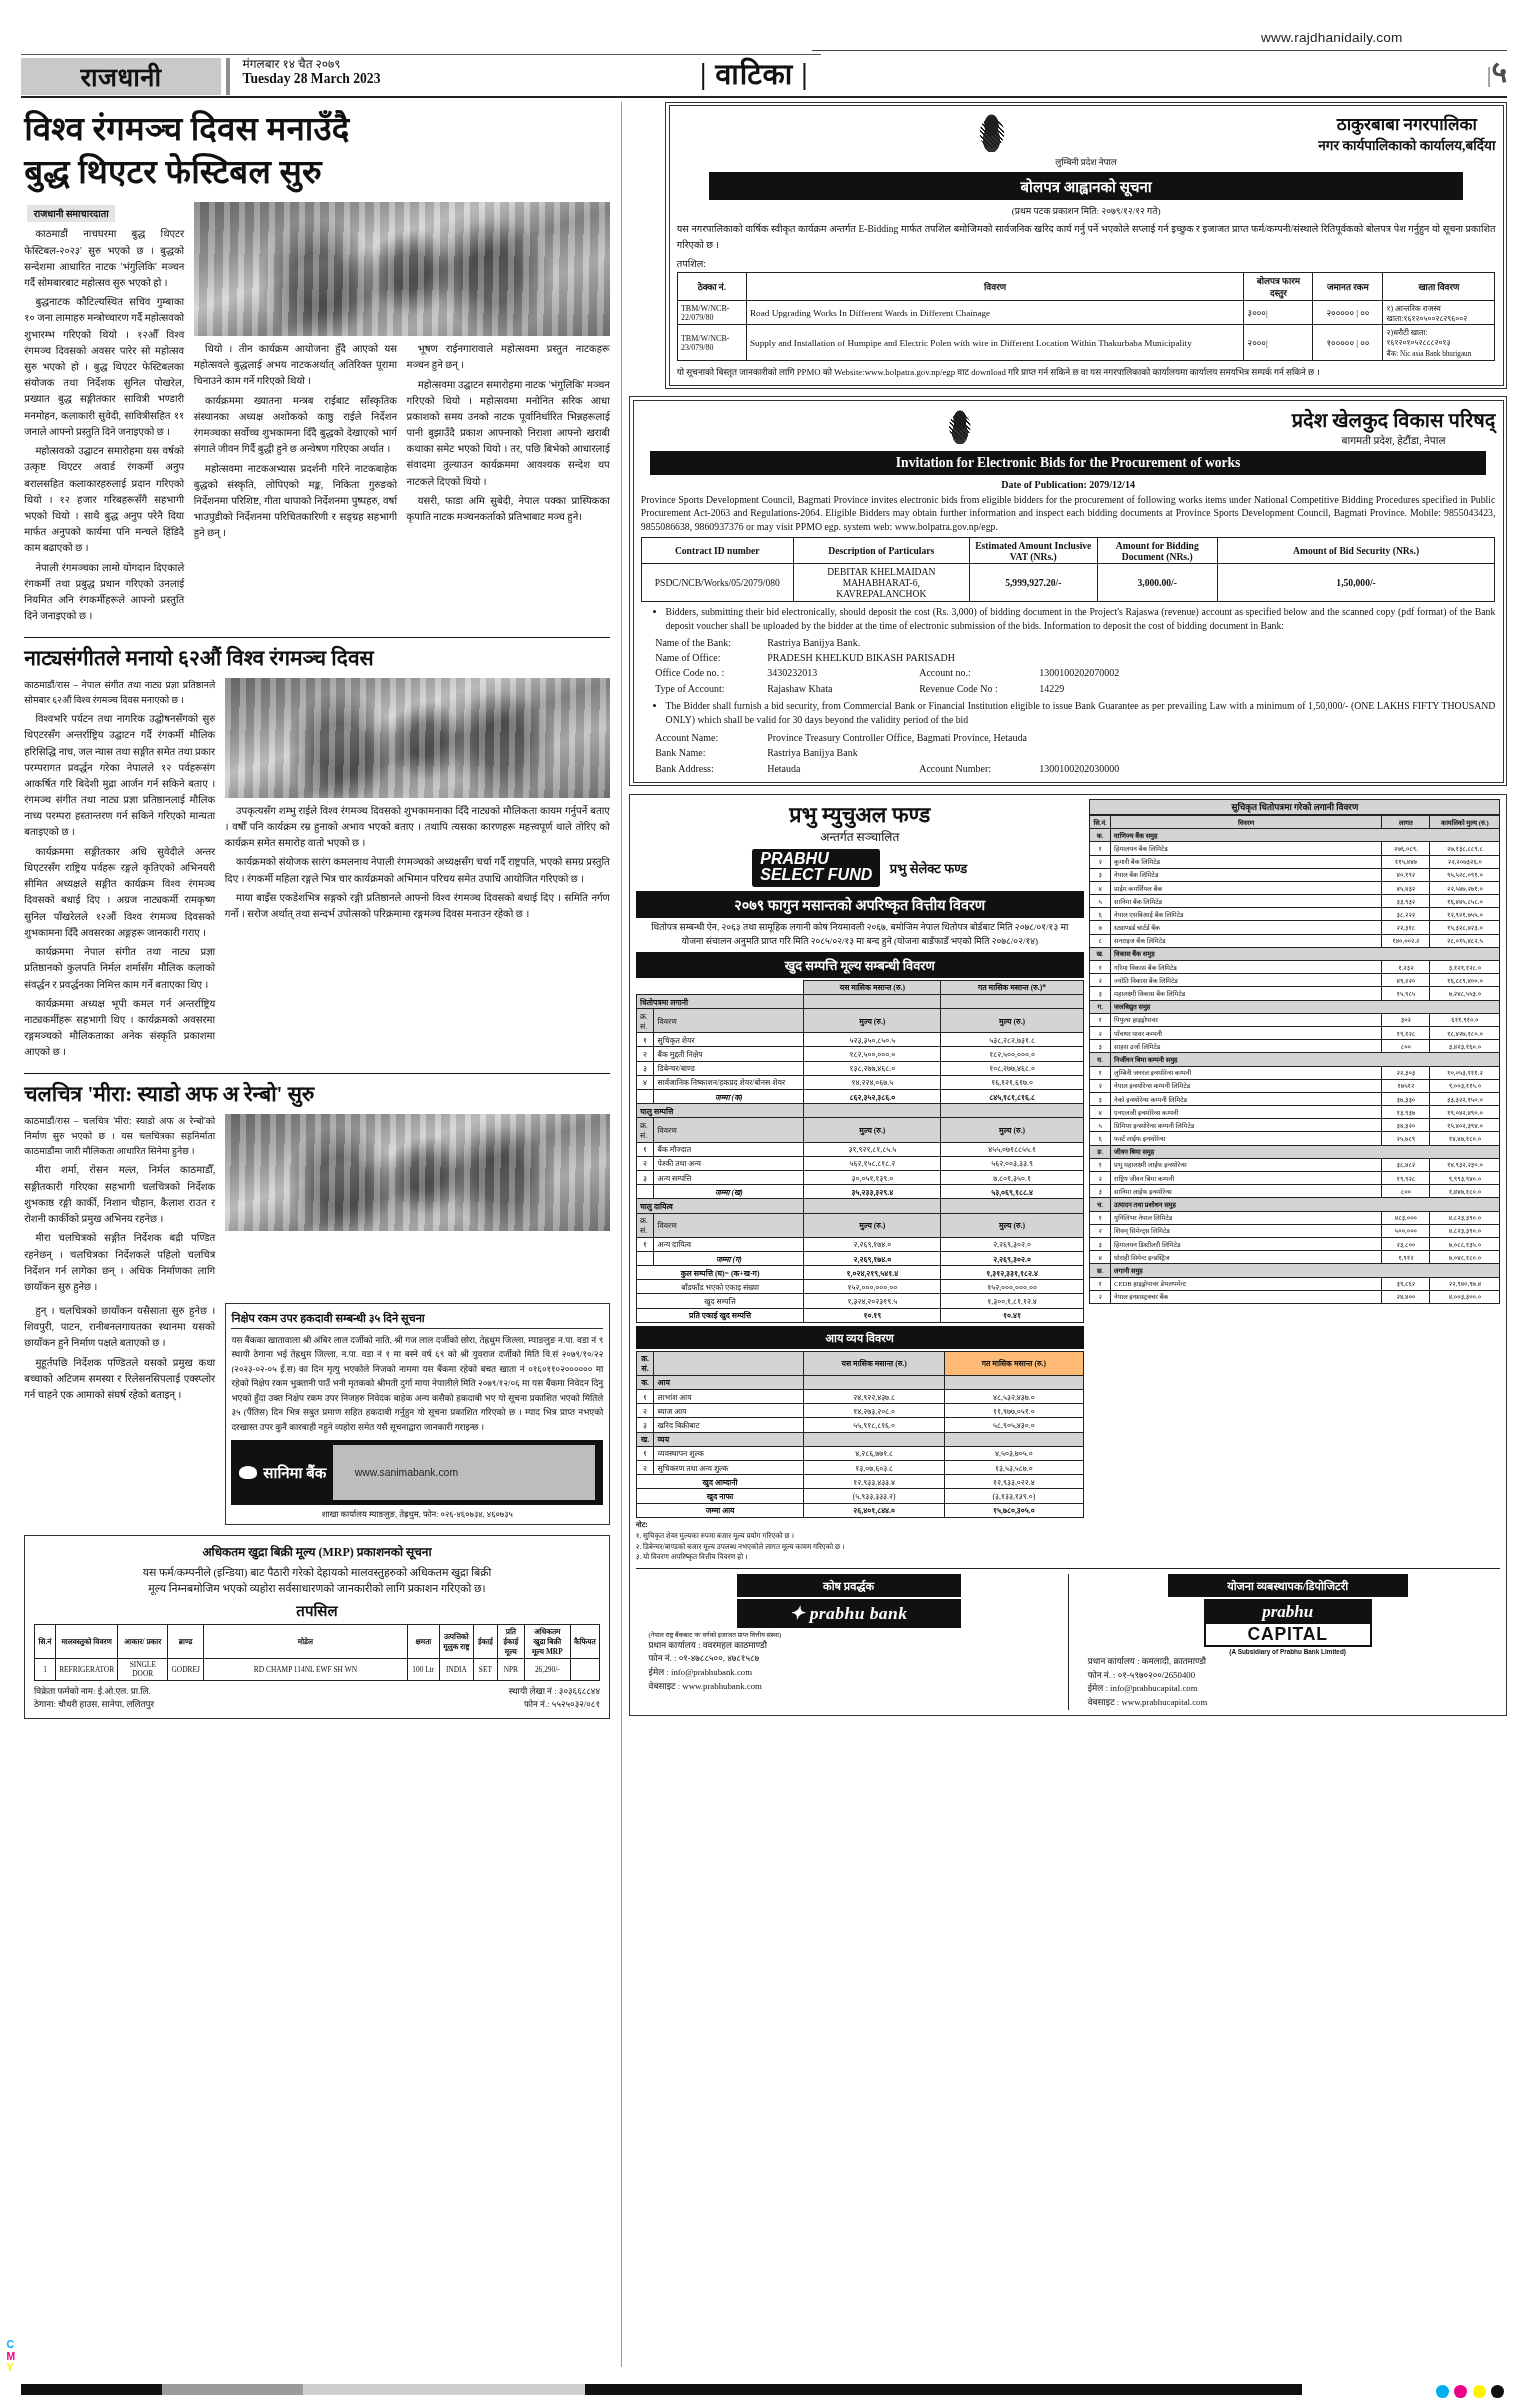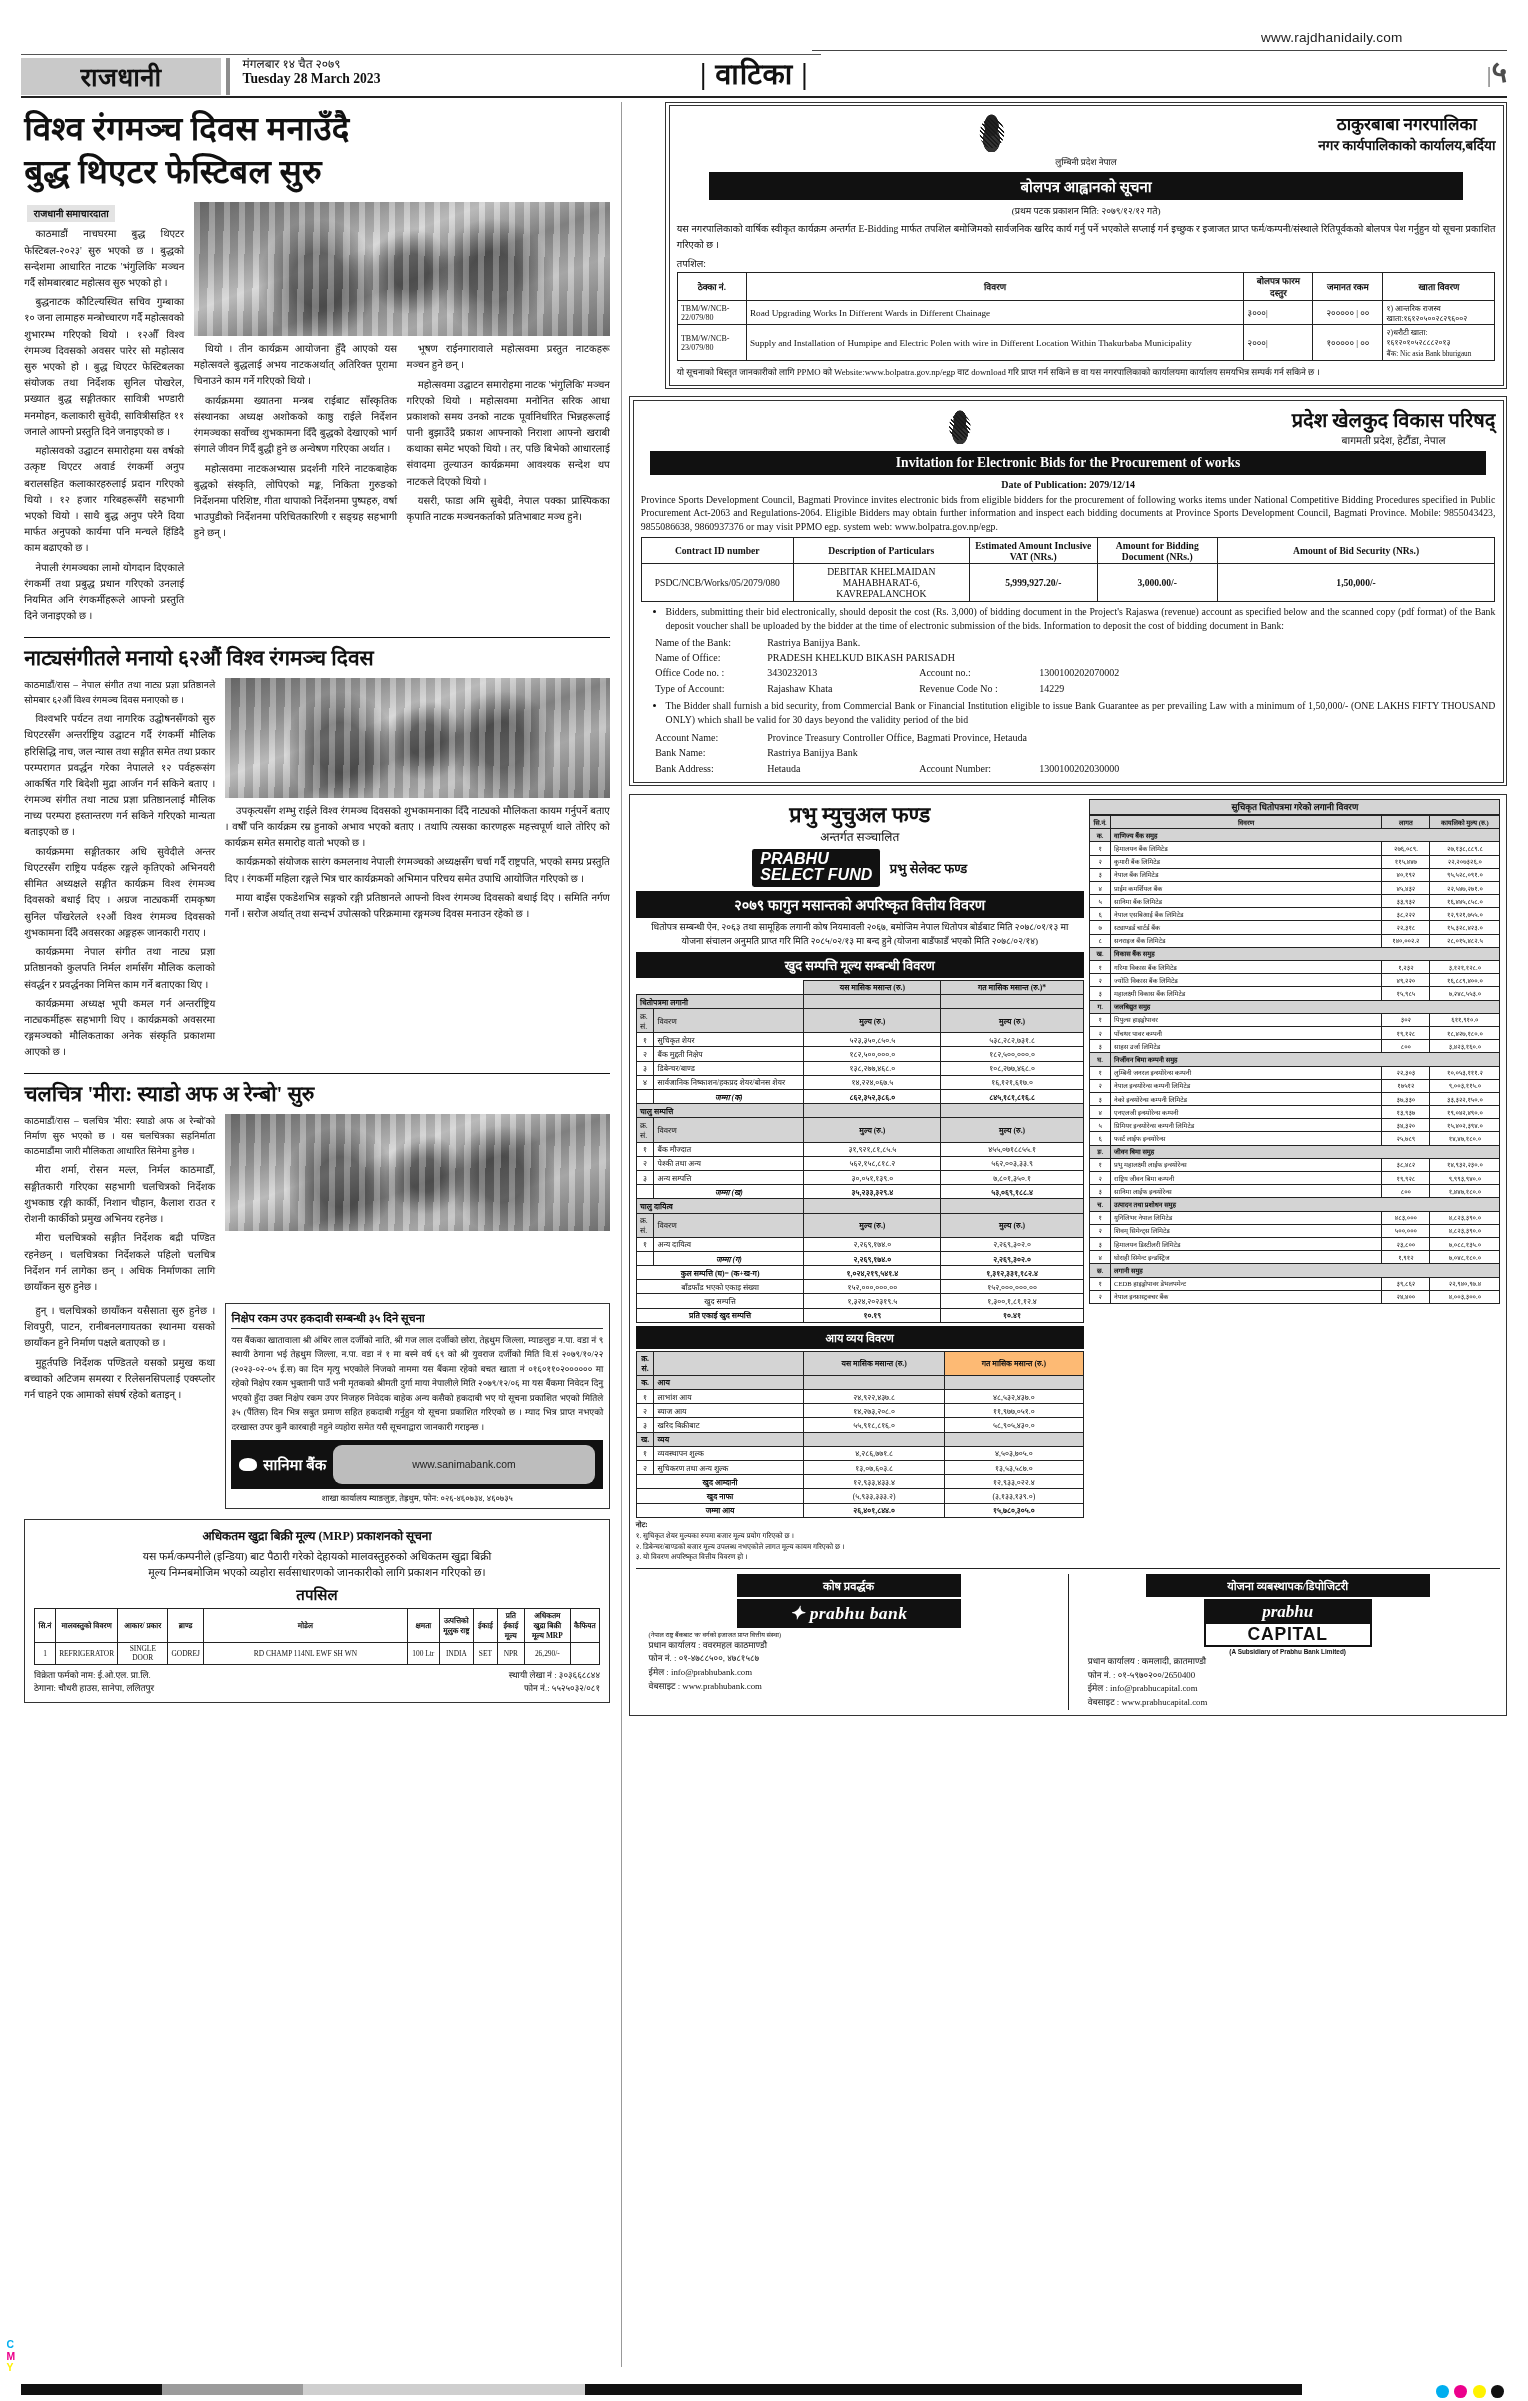--- a/index.html
+++ b/index.html
@@ -127,21 +127,21 @@
     font-weight:bold;font-size:17px;text-align:center;padding:2.4px 4.8px 0 4.8px;
   }
   .prabhu-cap-bot{
     background:#fff;color:#111;border:2.4px solid #111;font-family:"Liberation Sans",sans-serif;
     font-weight:bold;font-size:17.6px;text-align:center;letter-spacing:0.8px;
   }
   .sanima-bar{
     background:#111;color:#fff;font-family:"Liberation Serif",serif;font-weight:bold;
     font-size:15px;padding:4.8px 8px;display:flex;align-items:center;gap:6.4px;
   }
-  .sanima-right{ background:#bdbdbd;color:#222;flex:1;text-align:center;font-size:10.4px;font-weight:normal;font-family:"Liberation Sans",sans-serif;padding:14px;border-radius:9px;}
+  .sanima-right{ background:#bdbdbd;color:#222;flex:1;text-align:left;font-size:10.4px;font-weight:normal;font-family:"Liberation Sans",sans-serif;padding:22px;}
   .crop-marks{ position:absolute; left:6.4px; bottom:27px; font-size:10.4px; font-weight:bold; line-height:1.12;}
   .footer-bars{ position:absolute; left:21px; bottom:6.4px; width:1281px; height:10.4px;
     background:linear-gradient(90deg,#111 0 11%, #9b9b9b 11% 22%, #cfcfcf 22% 44%, #111 44% 100%);}
   .cmyk-dots{ position:absolute; right:24px; bottom:3.2px; display:flex; gap:5.6px;}
   .cmyk-dots i{ width:12.8px;height:12.8px;border-radius:50%; display:block;}
 </style>
 </head>
 <body>
 
 <div class="page">
@@ -920,21 +920,21 @@
             <div style="font-family:'Liberation Serif',serif;font-size:6.4px;margin-left:12.8px;margin-top:1.6px;">(नेपाल राष्ट्र बैंकबाट 'क' वर्गको इजाजत प्राप्त वित्तीय संस्था)</div>
             <div style="font-family:'Liberation Serif',serif;font-size:8.8px;margin-left:12.8px;line-height:1.55;">
               <div>प्रधान कार्यालय : ववरमहल काठमाण्डौ</div>
               <div>फोन नं. : ०१-४७८८५००, ४७८१५८७</div>
               <div>ईमेल : info@prabhubank.com</div>
               <div>वेबसाइट : www.prabhubank.com</div>
             </div>
           </div>
           <div style="width:0.8px;background:#222"></div>
           <div style="flex:1;">
-            <div class="blackbar" style="font-size:11.2px;width:284px;margin:0 auto;">योजना व्यबस्थापक/डिपोजिटरी</div>
+            <div class="blackbar" style="font-size:11.2px;width:240px;margin:0 auto;">योजना व्यबस्थापक/डिपोजिटरी</div>
             <div style="width:168px;margin:2.4px auto 0 auto;">
               <div class="prabhu-cap-top">prabhu</div>
               <div class="prabhu-cap-bot">CAPITAL</div>
             </div>
             <div class="ctr" style="font-family:'Liberation Sans',sans-serif;font-size:6.4px;font-weight:bold;margin-top:1.6px;">(A Subsidiary of Prabhu Bank Limited)</div>
             <div style="font-family:'Liberation Serif',serif;font-size:8.8px;margin-left:12.8px;line-height:1.55;">
               <div>प्रधान कार्यालय : कमलादी, क्रातमाण्डौ</div>
               <div>फोन नं. : ०१-५९७०२००/2650400</div>
               <div>ईमेल : info@prabhucapital.com</div>
               <div>वेबसाइट : www.prabhucapital.com</div>

